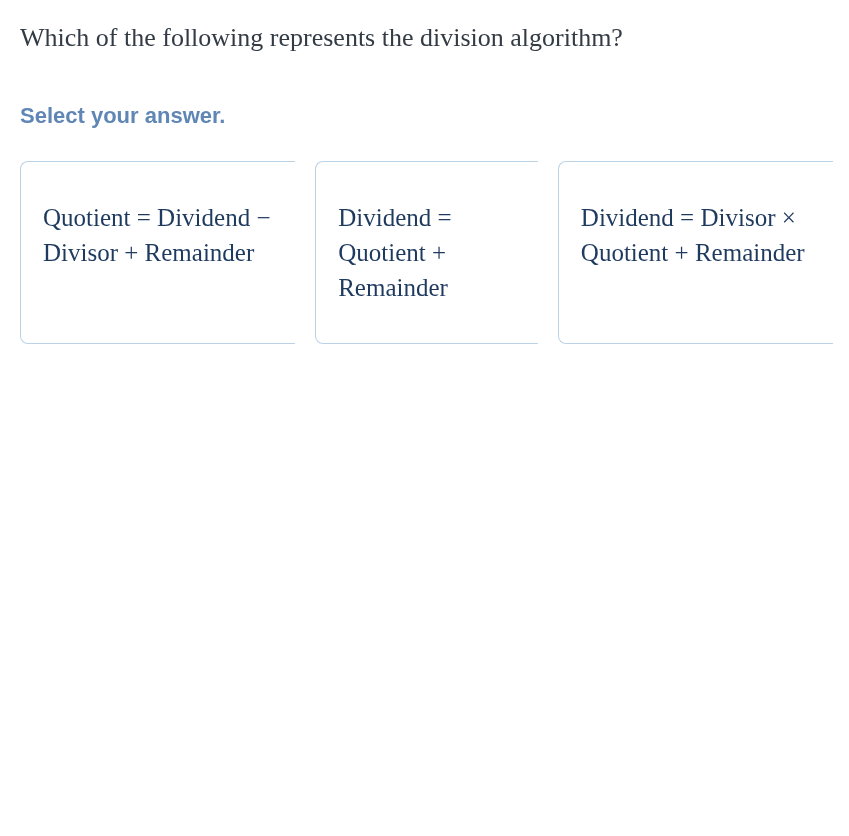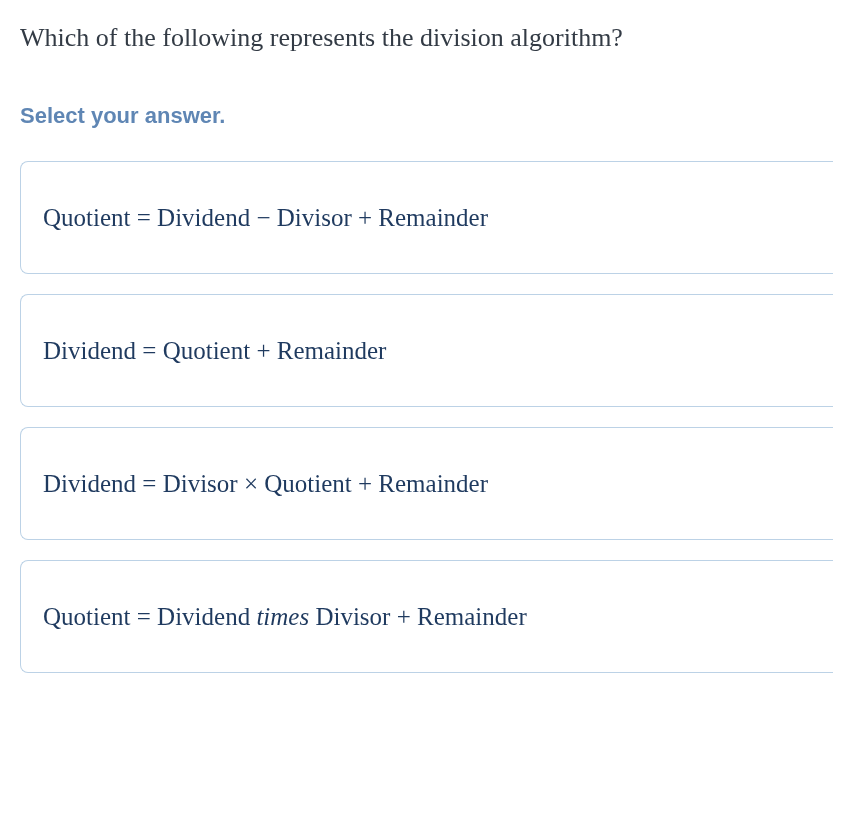--- a/index.html
+++ b/index.html
@@ -21,21 +21,20 @@
   }
   .instruction {
     font-family: 'Segoe UI', Arial, sans-serif;
     font-size: 22px;
     font-weight: 700;
     color: #5f86b4;
     margin-bottom: 32px;
   }
   .options {
     display: flex;
-    flex-direction: column;
     gap: 20px;
   }
   .option {
     border: 1px solid #bcd2e6;
     border-right: none;
     border-radius: 8px 0 0 8px;
     padding: 38px 22px 38px 22px;
     font-size: 25px;
     color: #1f3a5f;
     cursor: pointer;
@@ -49,15 +48,14 @@
 </head>
 <body>
 
 <div class="container">
   <div class="question">Which of the following represents the division algorithm?</div>
   <div class="instruction">Select your answer.</div>
   <div class="options">
     <div class="option">Quotient = Dividend − Divisor + Remainder</div>
     <div class="option">Dividend = Quotient + Remainder</div>
     <div class="option">Dividend = Divisor × Quotient + Remainder</div>
-    <div class="option">Quotient = Dividend <span class="italic">times</span> Divisor + Remainder</div>
   </div>
 </div>
 
 </body></html>

